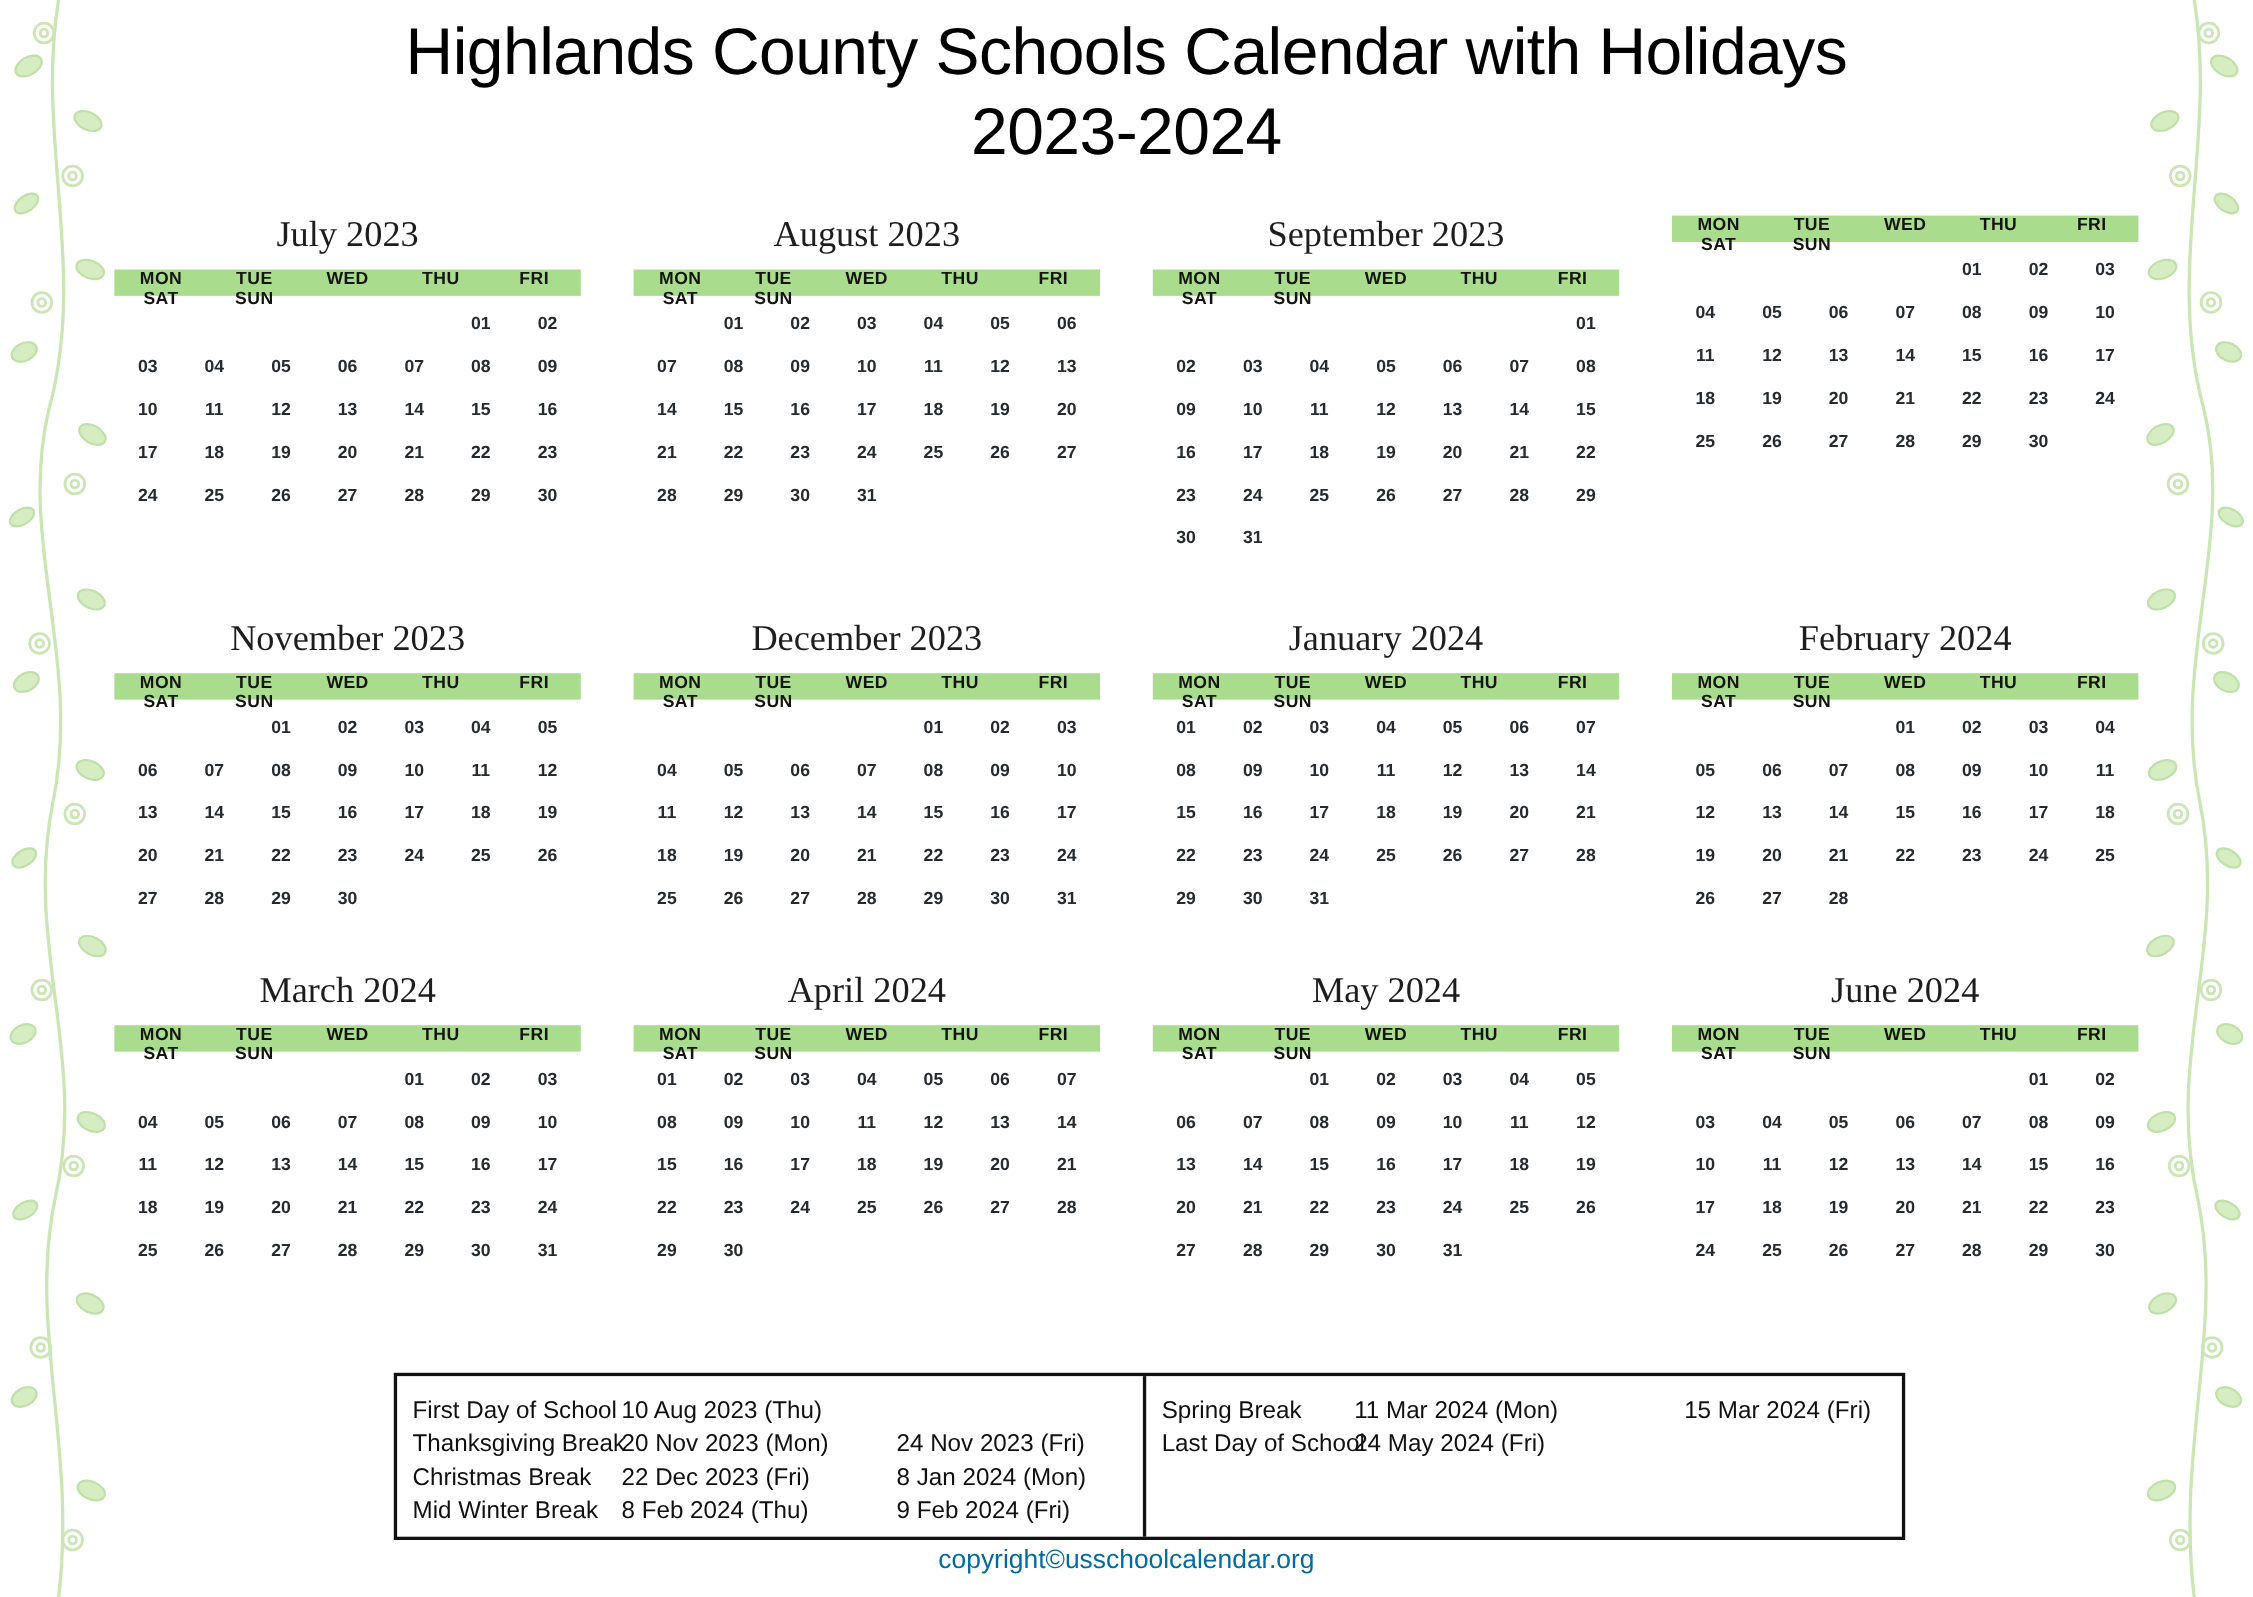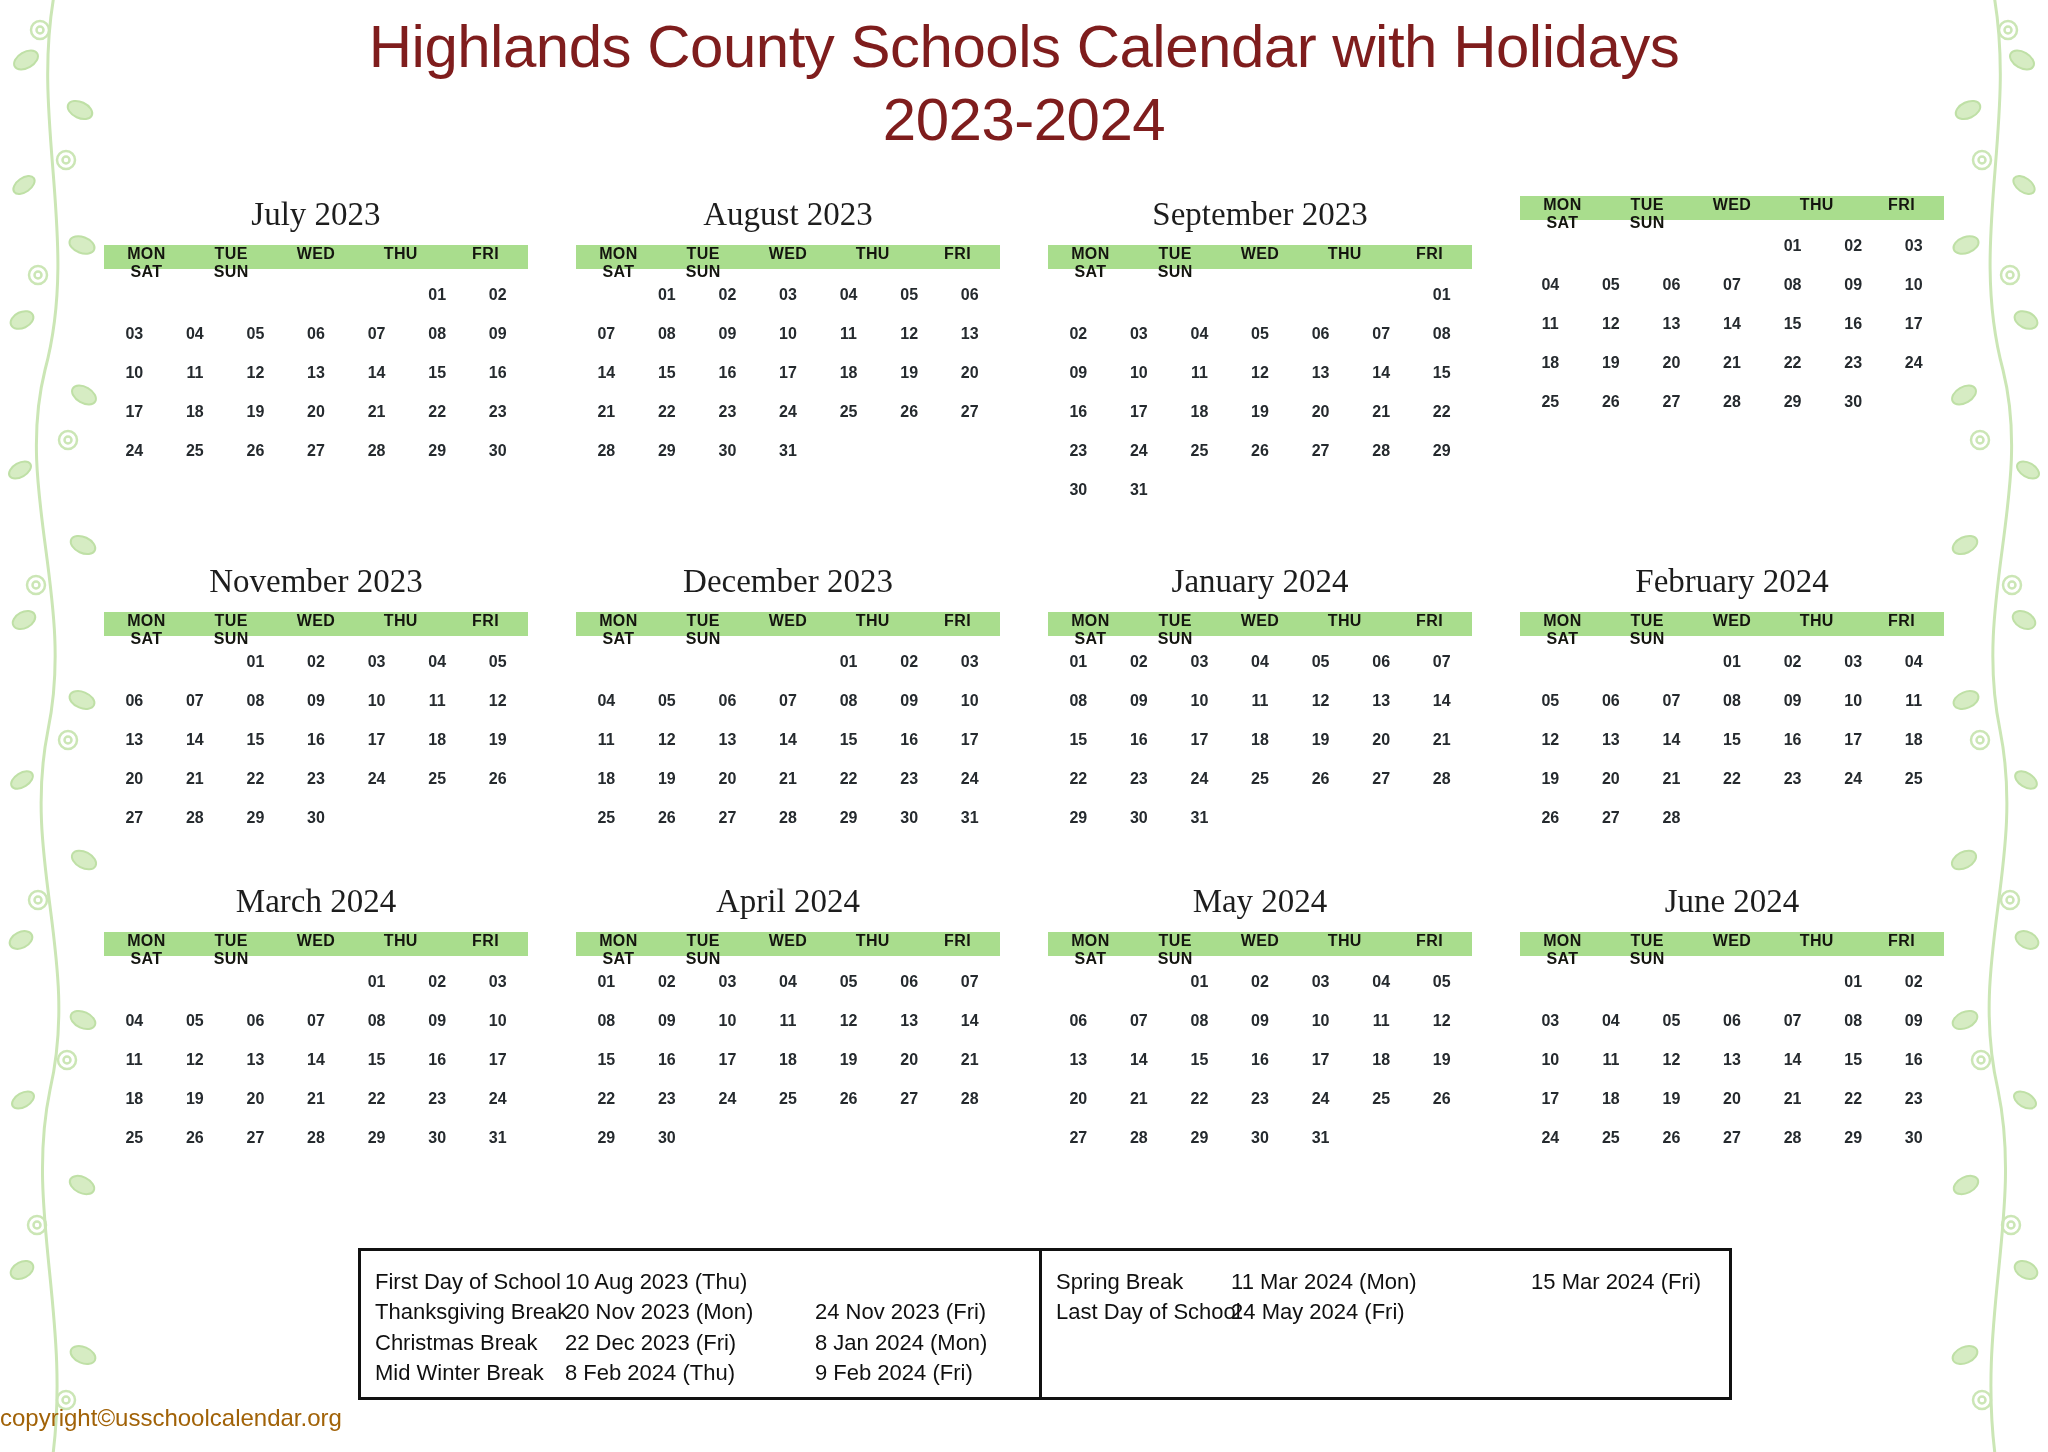--- a/index.html
+++ b/index.html
@@ -23,21 +23,21 @@
   
   .title-wrap {
     position:absolute; left:110px; right:110px; top:10px;
     text-align:center;
   }
   .title-line {
     font-family:"Liberation Sans", sans-serif;
     font-weight:400;
     font-size:60px;
     line-height:1.22;
-    color:#7f1d1d;
+    color:#000000;
     letter-spacing:-0.5px;
   }
 
   
   .months {
     position:absolute;
     left:104px; top:196px;
     width:1840px;
     display:grid;
     grid-template-columns:repeat(4, 1fr);
@@ -114,23 +114,23 @@
   .legend-col.first .lg-label { width:190px; flex:0 0 auto; }
   .legend-col.first .lg-d1    { width:250px; flex:0 0 auto; }
   .legend-col.first .lg-d2    { flex:0 0 auto; }
   .legend-col.second .lg-label { width:175px; flex:0 0 auto; }
   .legend-col.second .lg-d1    { width:300px; flex:0 0 auto; }
   .legend-col.second .lg-d2    { flex:0 0 auto; }
 
   .copyright {
     position:absolute;
     left:0; right:0; top:1404px;
-    text-align:left;
+    text-align:center;
     font-size:24px;
-    color:#a16207;
+    color:#0369a1;
     font-family:"Liberation Sans", sans-serif;
   }
 </style>
 </head>
 <body>
 
 <div class="vine left">
   <svg width="110" height="1452" viewBox="0 0 110 1452" xmlns="http://www.w3.org/2000/svg" aria-hidden="true">
     <g stroke="#cbe6b5" stroke-width="3" fill="none" stroke-linecap="round">
       <path d="M55 -10 C 30 120, 80 240, 45 370 C 15 490, 75 600, 48 730 C 22 860, 80 960, 50 1090 C 25 1210, 72 1320, 52 1462"></path>

